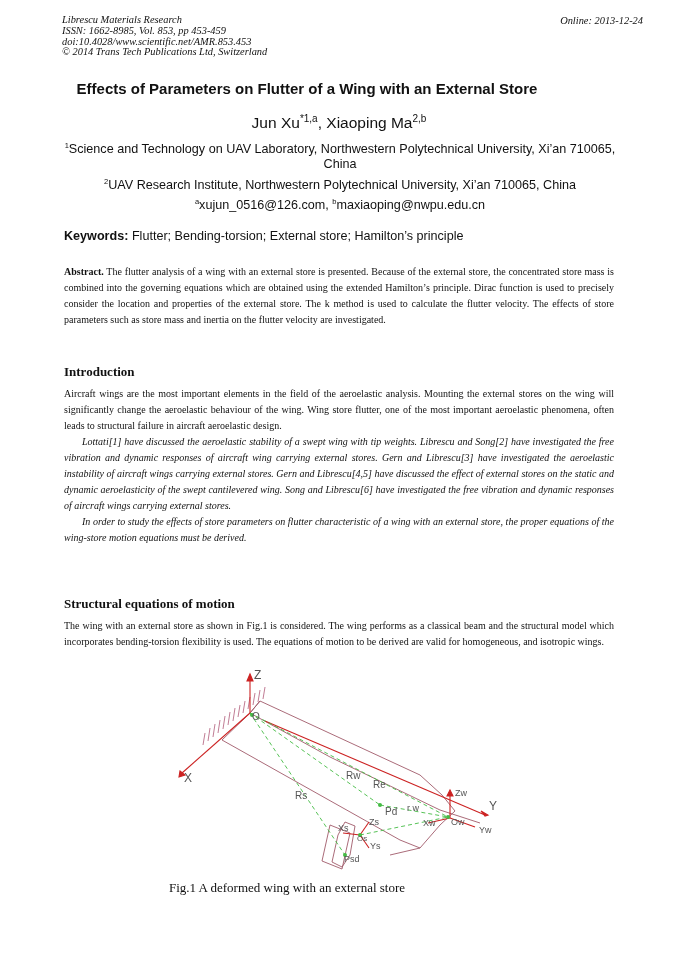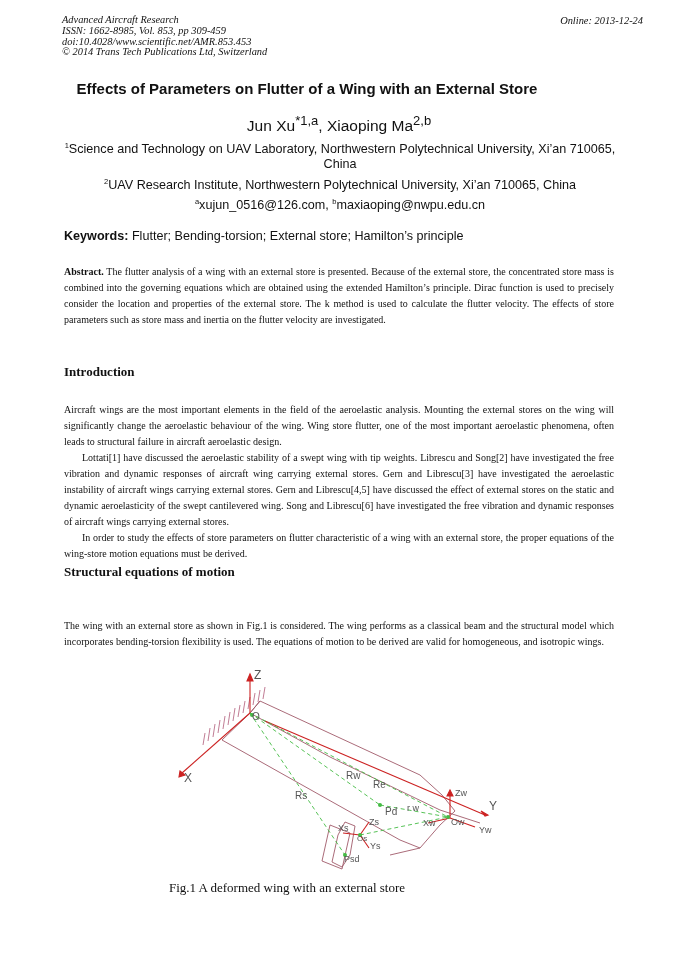--- a/index.html
+++ b/index.html
@@ -3,38 +3,38 @@
 <meta charset="utf-8">
 <style>
   html, body { margin:0; padding:0; background:#ffffff; }
   body { width:678px; height:959px; position:relative; overflow:hidden; color:#111; }
   .serif { font-family: "Liberation Serif", "DejaVu Serif", serif; }
   .sans { font-family: "Liberation Sans", "DejaVu Sans", sans-serif; }
   .hdr { position:absolute; left:62px; top:15px; font-size:10.4px; line-height:10.8px; font-style:italic; }
   .hdr-right { position:absolute; right:35px; top:15px; font-size:10.4px; font-style:italic; }
   .title { position:absolute; left:0; width:614px; top:80px; text-align:center; font-size:15px; font-weight:bold; }
   .authors { position:absolute; left:0; width:678px; top:113px; text-align:center; font-size:15.5px; }
-  .authors sup { font-size:13px; }
+  .authors sup { font-size:10px; }
   .aff { position:absolute; left:62px; width:556px; text-align:center; font-size:12.6px; line-height:15px; }
   .aff sup { font-size:7.5px; }
   .kw { position:absolute; left:64px; top:229px; font-size:12.6px; }
   .kw b { font-weight:bold; }
   .para { position:absolute; left:64px; width:550px; font-size:10px; line-height:16px; text-align:justify; }
   .para p { margin:0; }
-  .para .indent { text-indent:18px; }
+  .para .indent { text-indent:18px;font-style:italic; }
   .heading { position:absolute; left:64px; font-size:13px; font-weight:bold; }
   .figure { position:absolute; left:170px; top:665px; width:340px; height:210px; }
   .caption { position:absolute; left:0; width:574px; top:880px; text-align:center; font-size:13px; }
 </style>
 </head>
 <body>
 
 <div class="hdr serif">
-  <div>Advanced Aircraft Research</div>
-  <div>ISSN: 1662-8985, Vol. 853, pp 309-459</div>
+  <div>Librescu Materials Research</div>
+  <div>ISSN: 1662-8985, Vol. 853, pp 453-459</div>
   <div>doi:10.4028/www.scientific.net/AMR.853.453</div>
   <div>© 2014 Trans Tech Publications Ltd, Switzerland</div>
 </div>
 <div class="hdr-right serif">Online: 2013-12-24</div>
 
 <div class="title sans">Effects of Parameters on Flutter of a Wing with an External Store</div>
 
 <div class="authors sans">
   <span>Jun Xu</span><sup>*1,a</sup><span>, </span><span>Xiaoping Ma</span><sup>2,b</sup>
 </div>
@@ -51,27 +51,27 @@
 
 <div class="kw sans">
   <b>Keywords:</b><span> Flutter; Bending-torsion; External store; Hamilton’s principle</span>
 </div>
 
 <div class="para serif" style="top:264px;">
   <p><b>Abstract.</b><span> The flutter analysis of a wing with an external store is presented. Because of the external store, the concentrated store mass is combined into the governing equations which are obtained using the extended Hamilton’s principle. Dirac function is used to precisely consider the location and properties of the external store. The k method is used to calculate the flutter velocity. The effects of store parameters such as store mass and inertia on the flutter velocity are investigated.</span></p>
 </div>
 
 <div class="heading serif" style="top:364px;">Introduction</div>
-<div class="para serif" style="top:386px;margin-top:16px;">
+<div class="para serif" style="top:386px;">
   <p>Aircraft wings are the most important elements in the field of the aeroelastic analysis. Mounting the external stores on the wing will significantly change the aeroelastic behaviour of the wing. Wing store flutter, one of the most important aeroelastic phenomena, often leads to structural failure in aircraft aeroelastic design.</p>
   <p class="indent">Lottati[1] have discussed the aeroelastic stability of a swept wing with tip weights. Librescu and Song[2] have investigated the free vibration and dynamic responses of aircraft wing carrying external stores. Gern and Librescu[3] have investigated the aeroelastic instability of aircraft wings carrying external stores. Gern and Librescu[4,5] have discussed the effect of external stores on the static and dynamic aeroelasticity of the swept cantilevered wing. Song and Librescu[6] have investigated the free vibration and dynamic responses of aircraft wings carrying external stores.</p>
   <p class="indent">In order to study the effects of store parameters on flutter characteristic of a wing with an external store, the proper equations of the wing-store motion equations must be derived.</p>
 </div>
 
-<div class="heading serif" style="top:564px;">Structural equations of motion</div>
+<div class="heading serif" style="top:596px;">Structural equations of motion</div>
 <div class="para serif" style="top:618px;">
   <p>The wing with an external store as shown in Fig.1 is considered. The wing performs as a classical beam and the structural model which incorporates bending-torsion flexibility is used. The equations of motion to be derived are valid for homogeneous, and isotropic wings.</p>
 </div>
 
 <div class="figure">
   <svg width="340" height="210" viewBox="0 0 340 210" font-family="Liberation Sans, DejaVu Sans, sans-serif">
 
     <g stroke="#b05a78" stroke-width="0.8">
       <line x1="35" y1="68" x2="33" y2="80"></line>
       <line x1="40" y1="63" x2="38" y2="76"></line>

